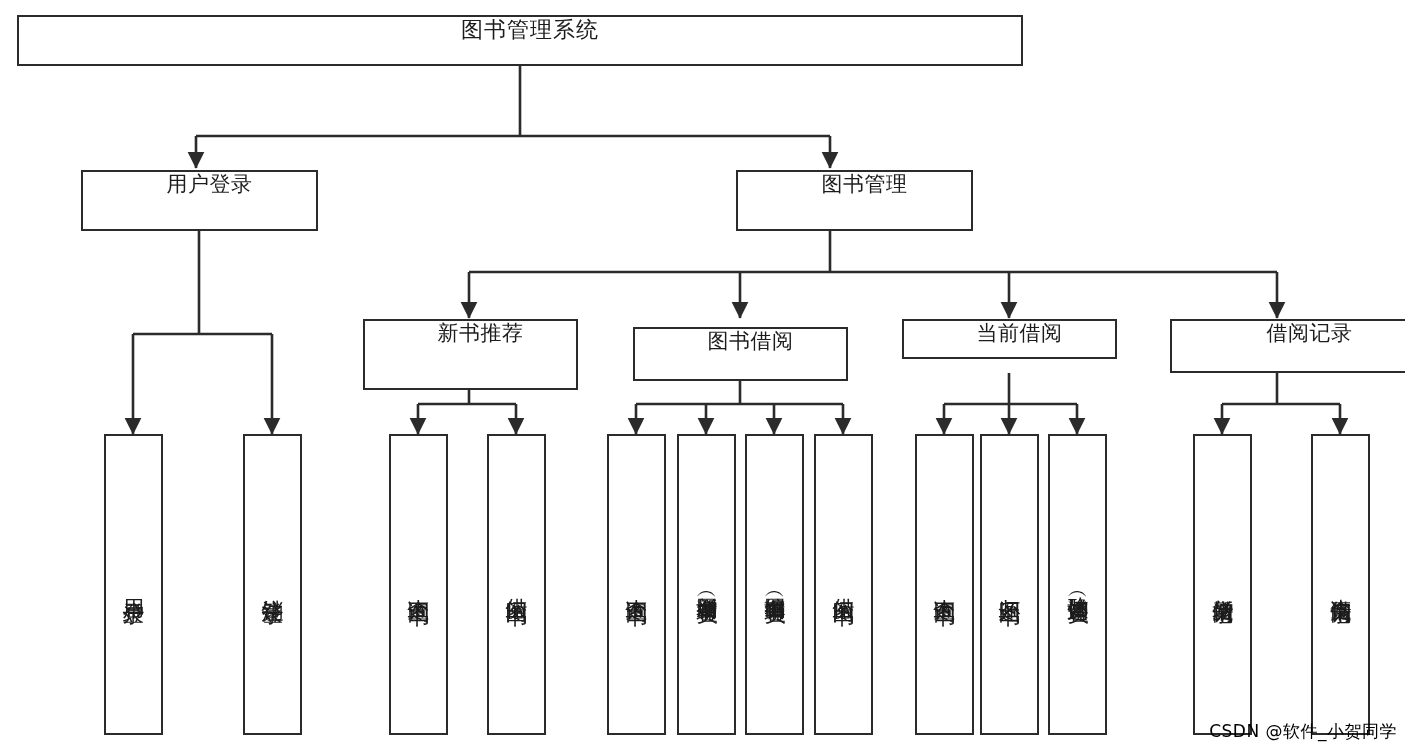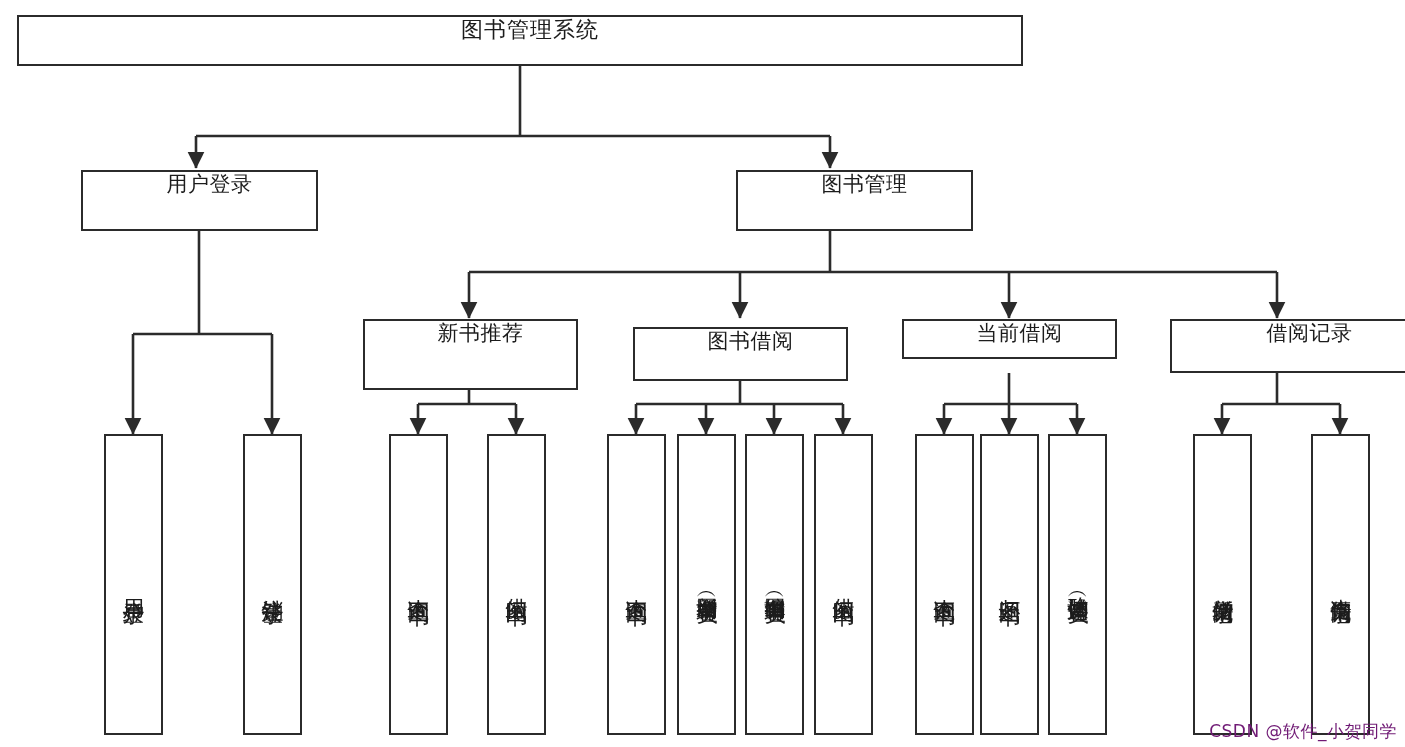--- a/index.html
+++ b/index.html
@@ -68,21 +68,21 @@
   }
   .node.vert.narrow .node-label {
     font-size: 21px;
     letter-spacing: 1px;
   }
   #watermark {
     position: absolute;
     right: 8px;
     bottom: 4px;
     font-size: 17px;
-    color: #701a75;
+    color: #000000;
     letter-spacing: 0.5px;
     white-space: nowrap;
     user-select: none;
   }
 </style>
 </head>
 <body>
 
 <div id="diagram-canvas">
 

